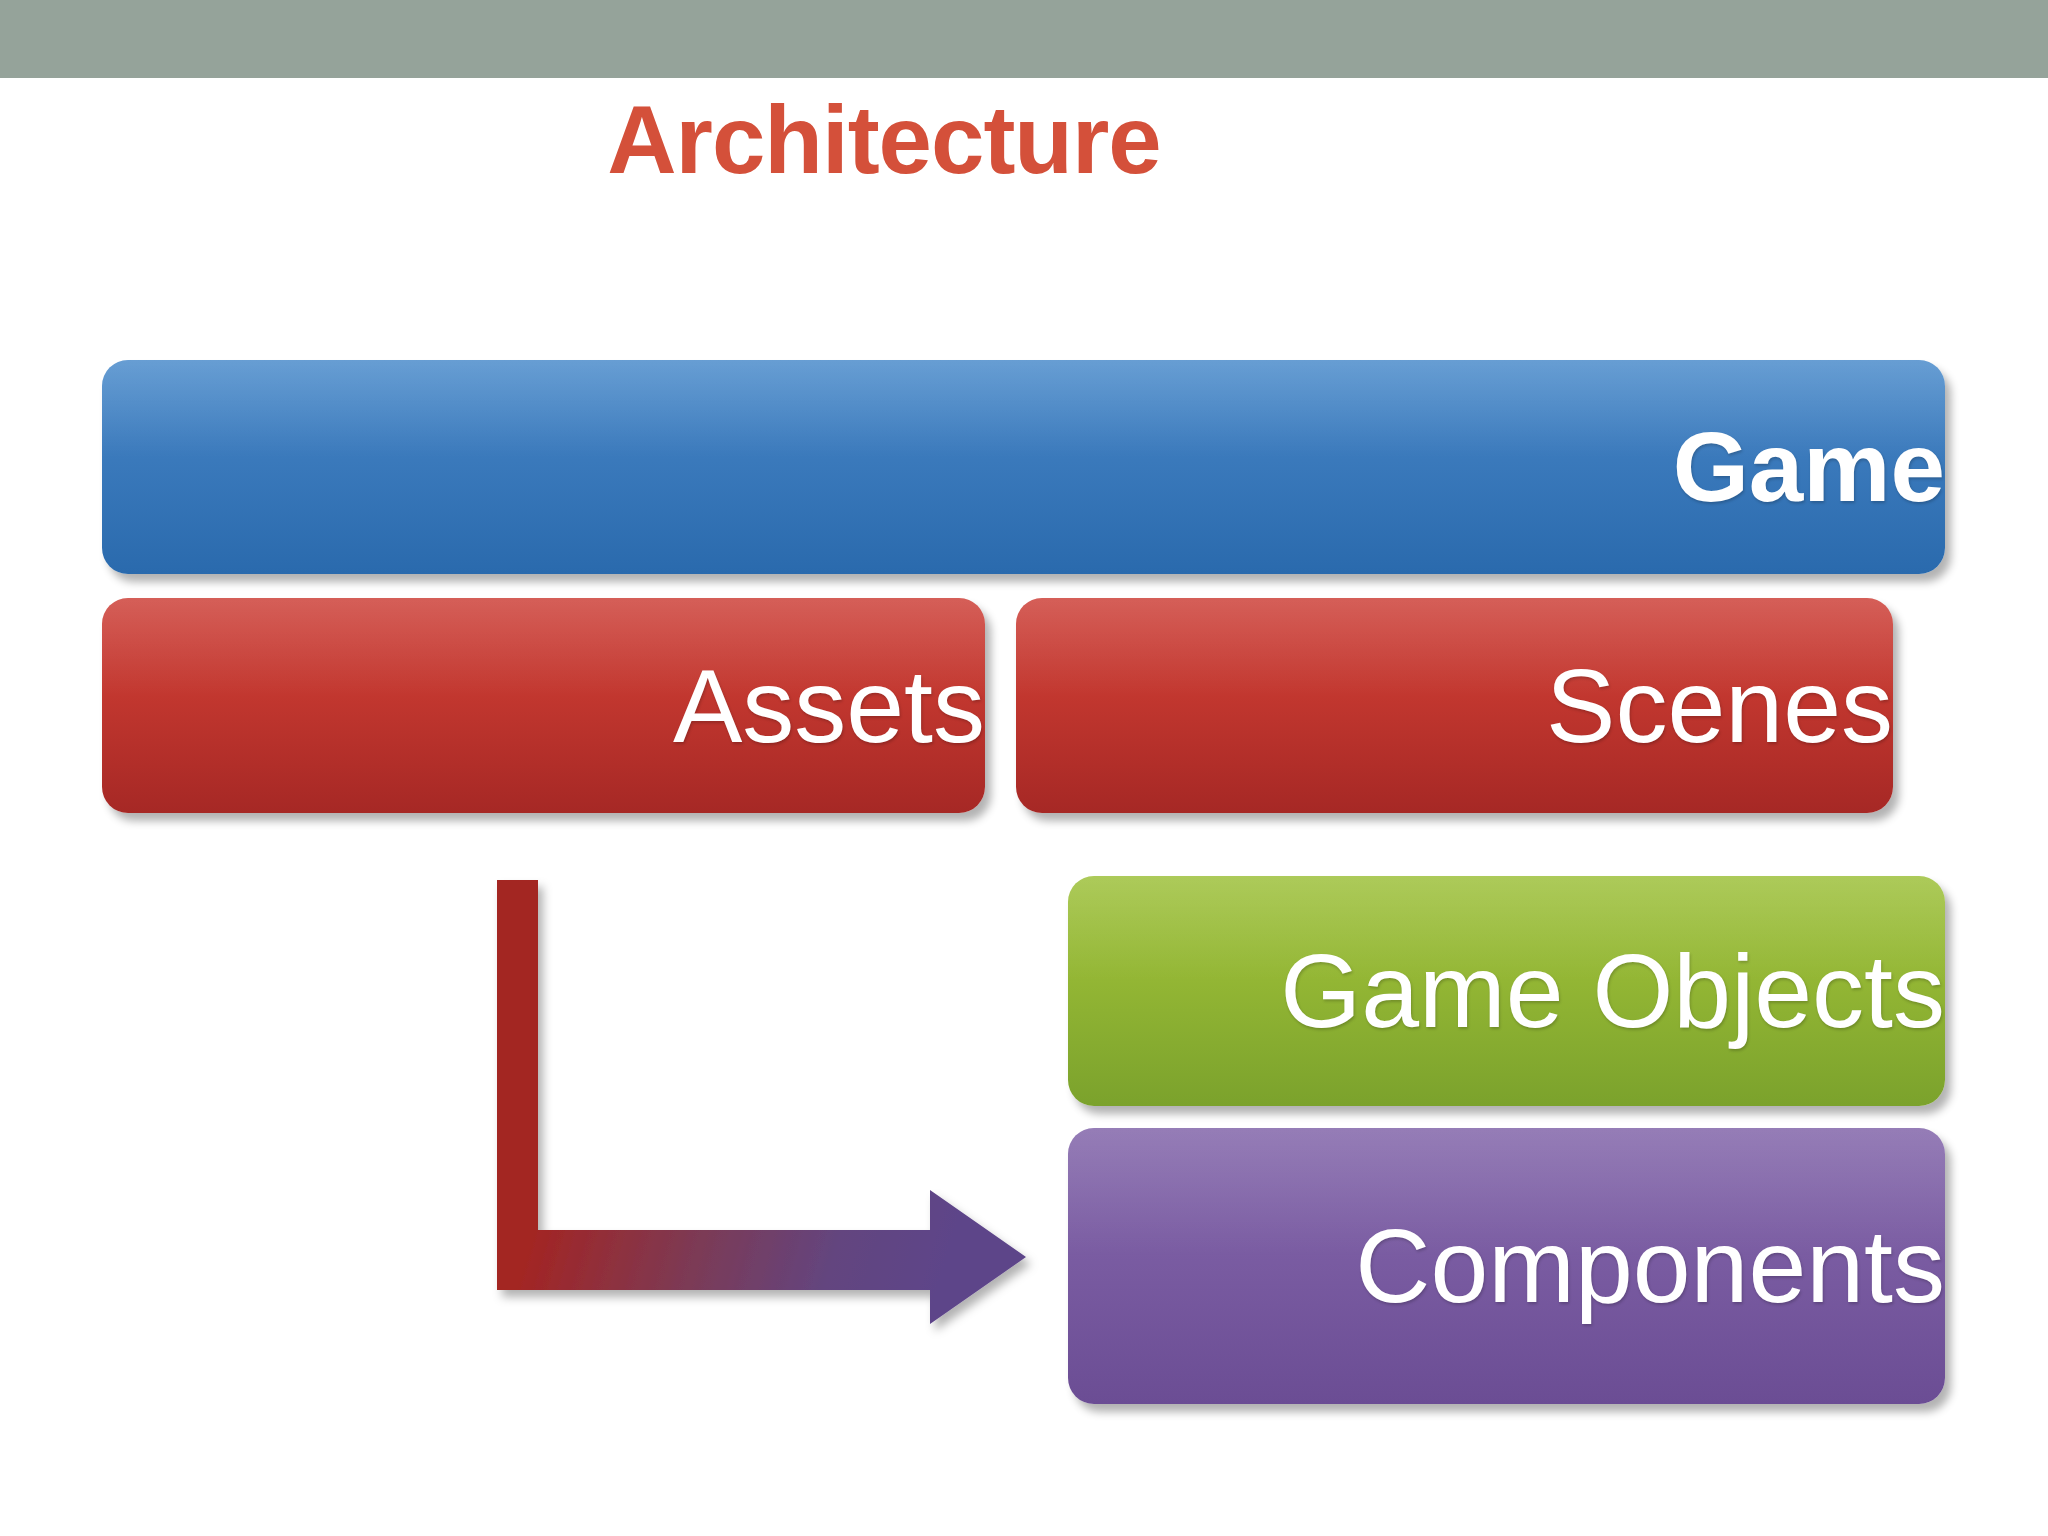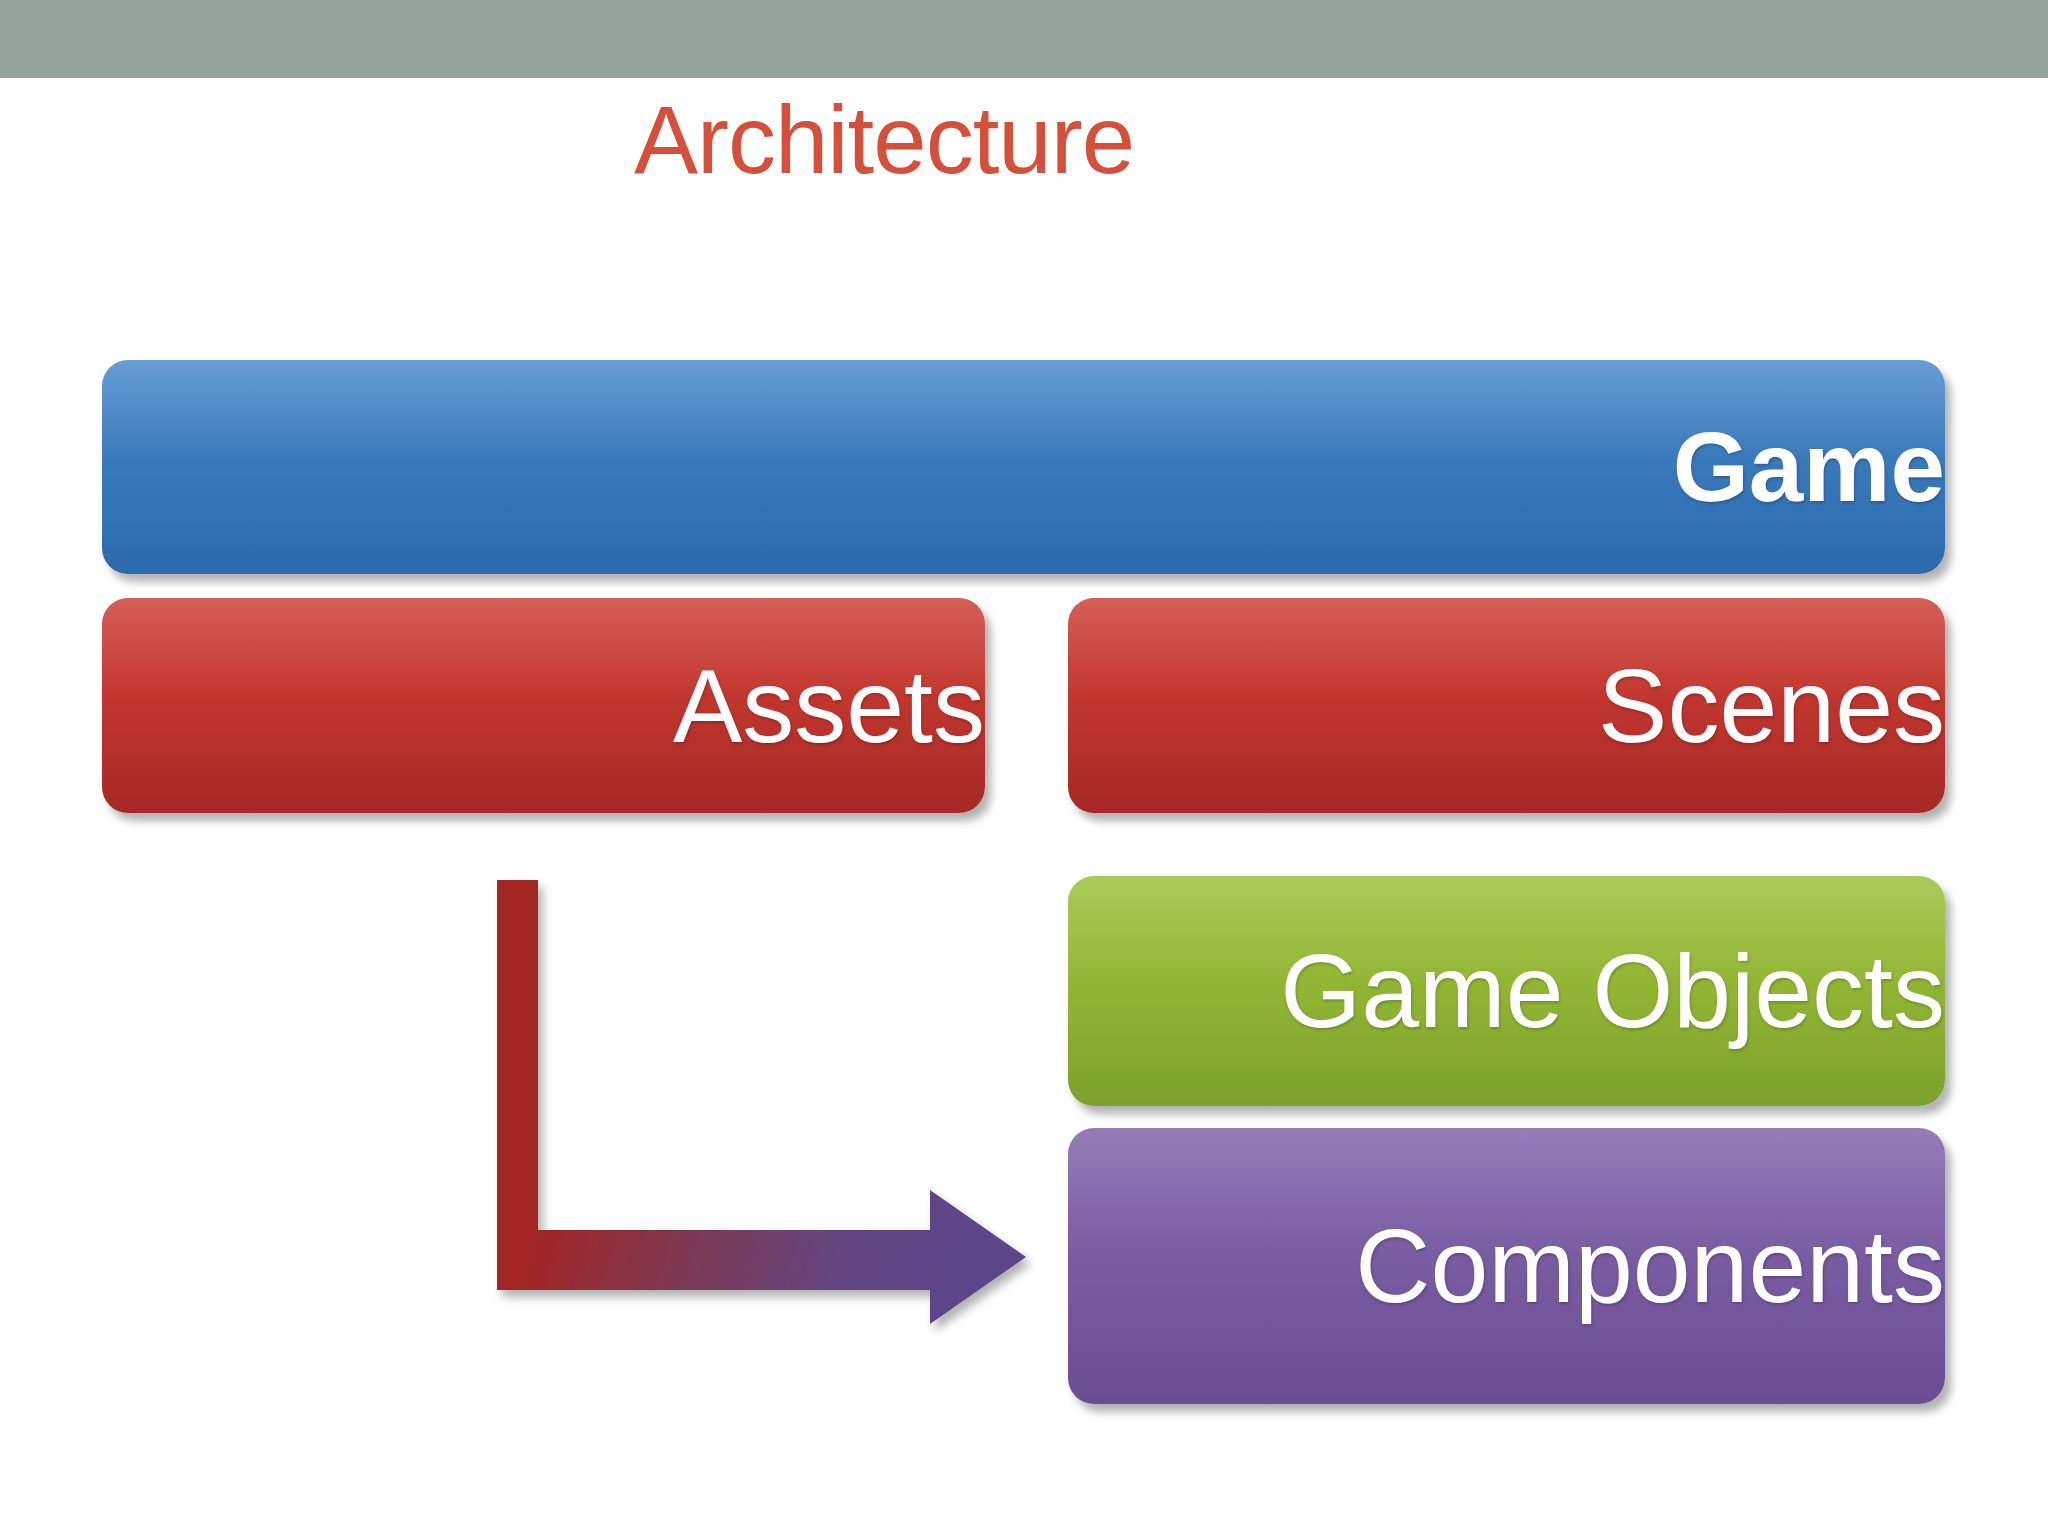--- a/index.html
+++ b/index.html
@@ -28,21 +28,21 @@
   
   .slide-title {
     position: absolute;
     left: 0;
     top: 86px;
     width: 2048px;
     text-align: center;
     font-family: "Liberation Sans", sans-serif;
     font-size: 96px;
     line-height: 1.12;
-    font-weight: 400;
+    font-weight: 700;
     color: #d4503a;
     letter-spacing: -1px;
     white-space: nowrap;
   }
   .slide-title .title-inner {
     display: inline-block;
     
     transform: translateX(-140px);
   }
 
@@ -94,21 +94,21 @@
   }
 
   #box-assets {
     left: 102px;  top: 598px;
     width: 883px; height: 215px;
     background: linear-gradient(to bottom, #cd4038 0%, #c2372f 45%, #a62825 100%);
     padding-left: 44px;
   }
 
   #box-scenes {
-    left: 1068px; top: 598px;
+    left: 1016px; top: 598px;
     width: 877px; height: 215px;
     background: linear-gradient(to bottom, #cd4038 0%, #c2372f 45%, #a62825 100%);
   }
 
   #box-gameobjects {
     left: 1068px; top: 876px;
     width: 877px; height: 230px;
     background: linear-gradient(to bottom, #9dc03a 0%, #93b634 45%, #7ba22c 100%);
   }
 

